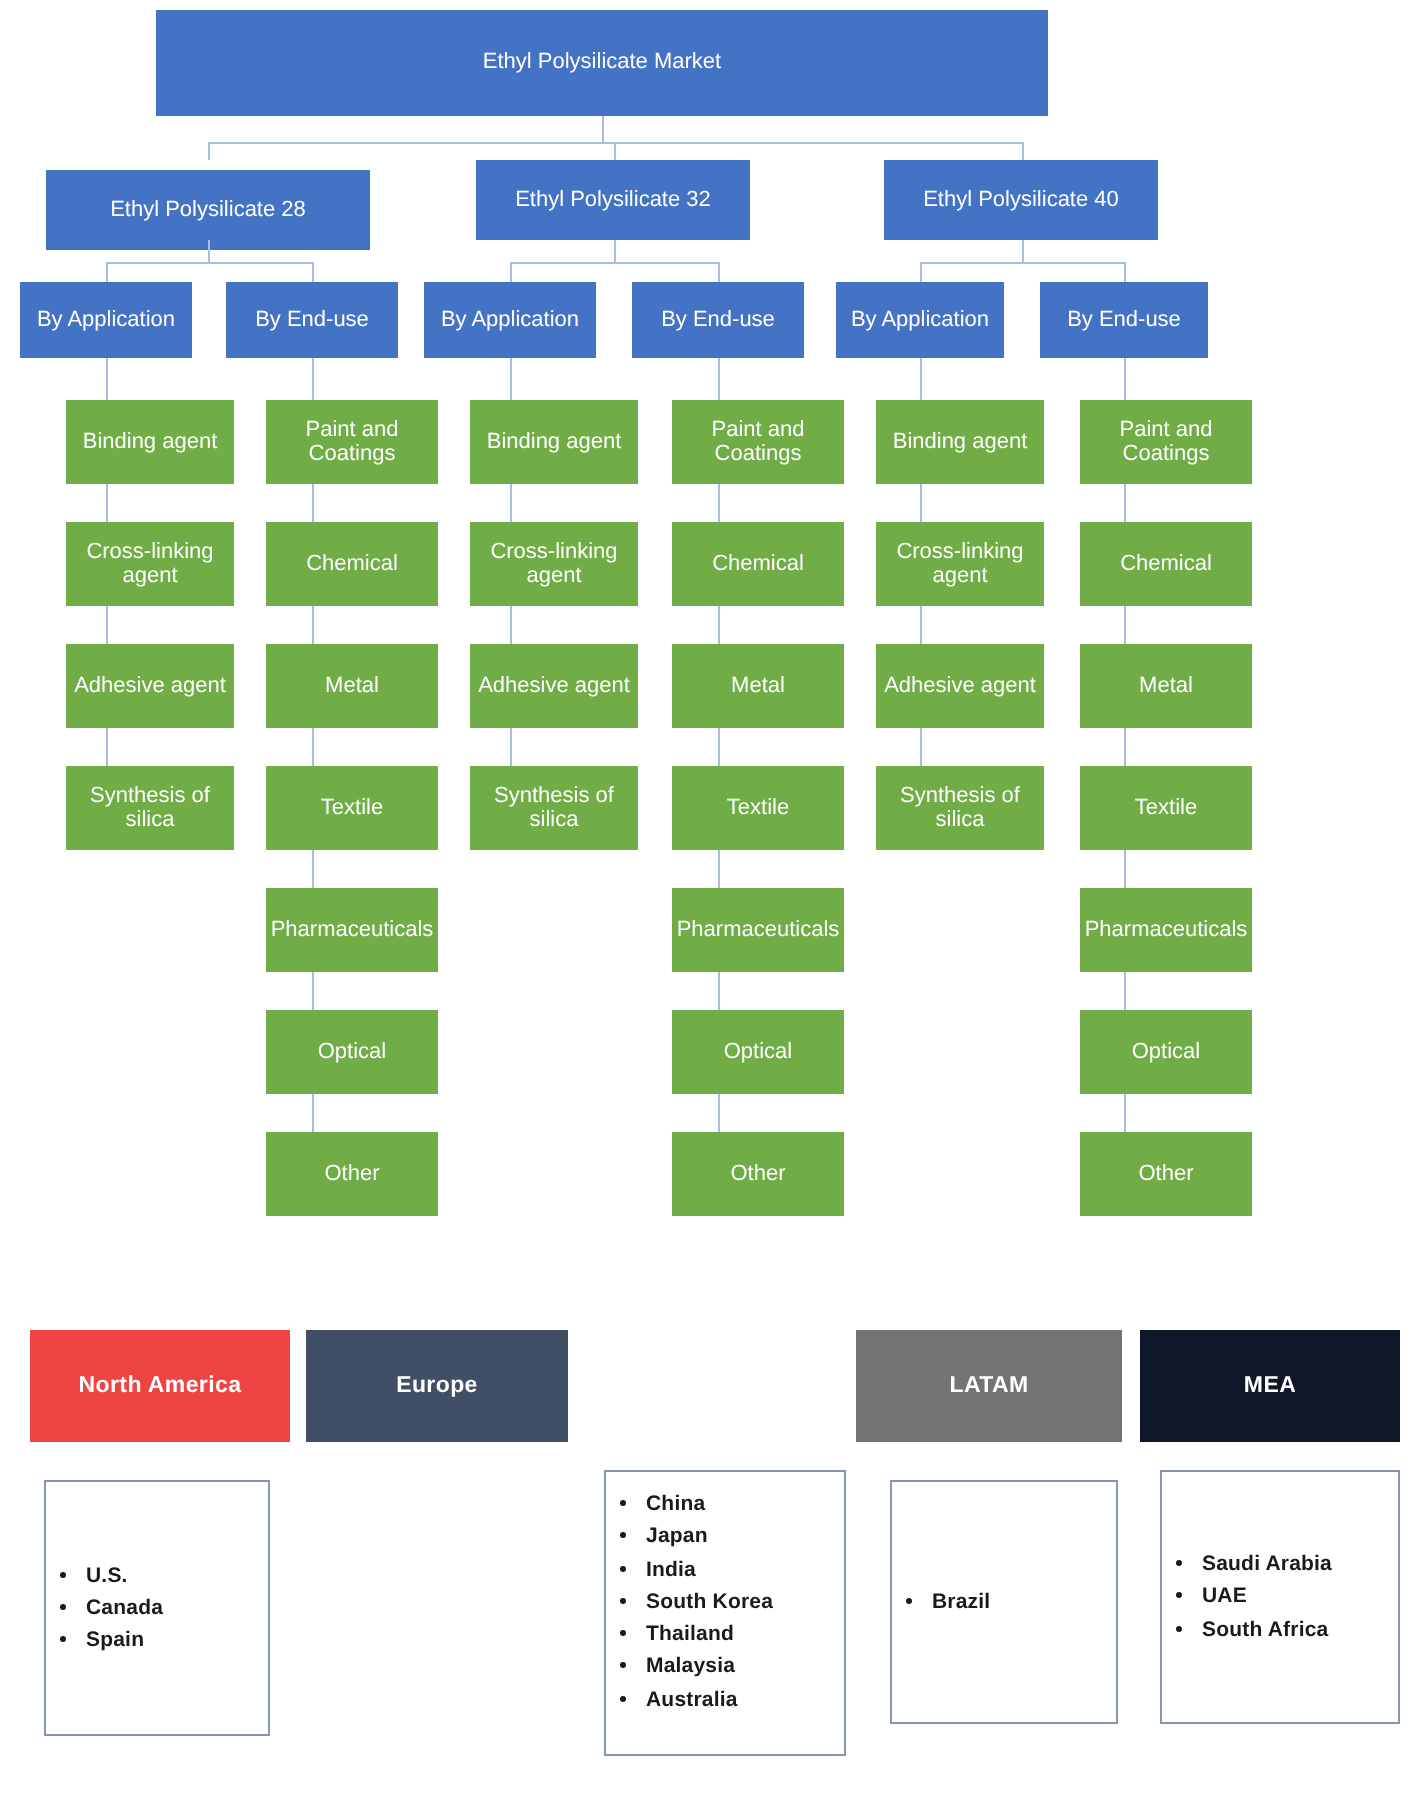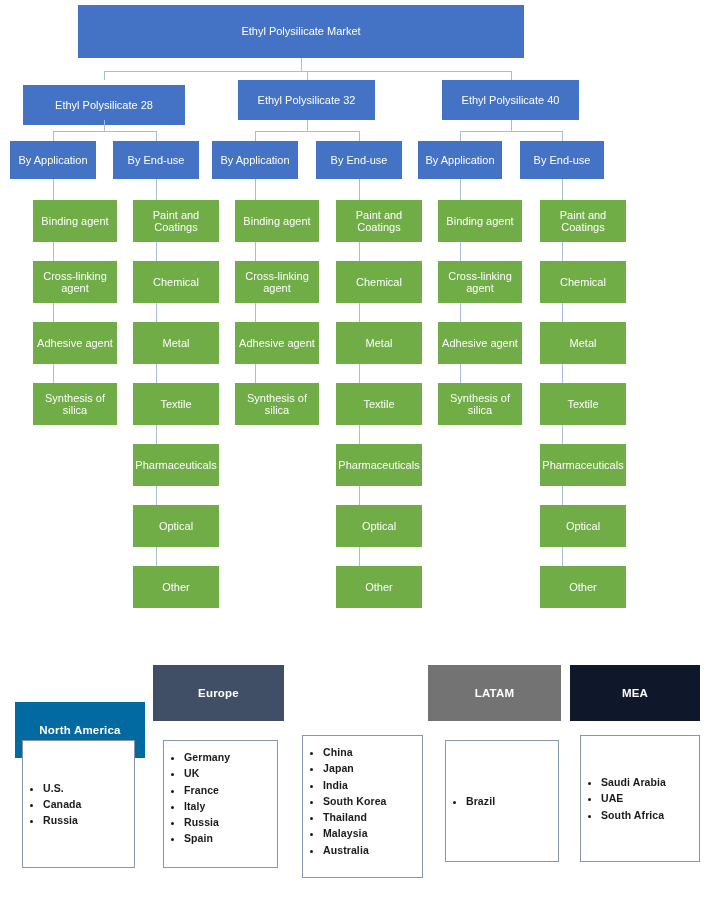--- a/index.html
+++ b/index.html
@@ -164,39 +164,29 @@
     <div class="box green" style="left: 540px; top: 322px; width: 86px; height: 42px; background: rgb(112, 173, 71);">Metal</div>
     <div class="ln lnh" style="left: 562px; top: 343px; background: rgb(169, 189, 224);"></div>
     <div class="box green" style="left: 540px; top: 383px; width: 86px; height: 42px; background: rgb(112, 173, 71);">Textile</div>
     <div class="ln lnh" style="left: 562px; top: 404px; background: rgb(169, 189, 224);"></div>
     <div class="box green" style="left: 540px; top: 444px; width: 86px; height: 42px; background: rgb(112, 173, 71);">Pharmaceuticals</div>
     <div class="ln lnh" style="left: 562px; top: 465px; background: rgb(169, 189, 224);"></div>
     <div class="box green" style="left: 540px; top: 505px; width: 86px; height: 42px; background: rgb(112, 173, 71);">Optical</div>
     <div class="ln lnh" style="left: 562px; top: 526px; background: rgb(169, 189, 224);"></div>
     <div class="box green" style="left: 540px; top: 566px; width: 86px; height: 42px; background: rgb(112, 173, 71);">Other</div>
     <div class="ln lnh" style="left: 562px; top: 587px; background: rgb(169, 189, 224);"></div>
-    <div class="region-head" style="left: 15px; top: 702px; width: 130px; height: 56px; background: #0369a1;">North America</div>
+    <div class="region-head" style="left: 15px; top: 665px; width: 130px; height: 56px; background: #ef4444;">North America</div>
     <div class="region-list v-center" style="left: 22px; top: 740px; width: 113px; height: 128px; border-color: rgb(132, 150, 176); align-items: center; padding-top: 0px;">
       <ul>
         <li>U.S.</li>
         <li>Canada</li>
-        <li>Russia</li>
+        <li>Spain</li>
       </ul>
     </div>
     <div class="region-head" style="left: 153px; top: 665px; width: 131px; height: 56px; background: rgb(65, 79, 102);">Europe</div>
-    <div class="region-list" style="left: 163px; top: 740px; width: 115px; height: 128px; border-color: rgb(132, 150, 176); align-items: flex-start; padding-top: 8px;">
-      <ul>
-        <li>Germany</li>
-        <li>UK</li>
-        <li>France</li>
-        <li>Italy</li>
-        <li>Russia</li>
-        <li>Spain</li>
-      </ul>
-    </div>
     <div class="region-list" style="left: 302px; top: 735px; width: 121px; height: 143px; border-color: rgb(132, 150, 176); align-items: flex-start; padding-top: 8px;">
       <ul>
         <li>China</li>
         <li>Japan</li>
         <li>India</li>
         <li>South Korea</li>
         <li>Thailand</li>
         <li>Malaysia</li>
         <li>Australia</li>
       </ul>

